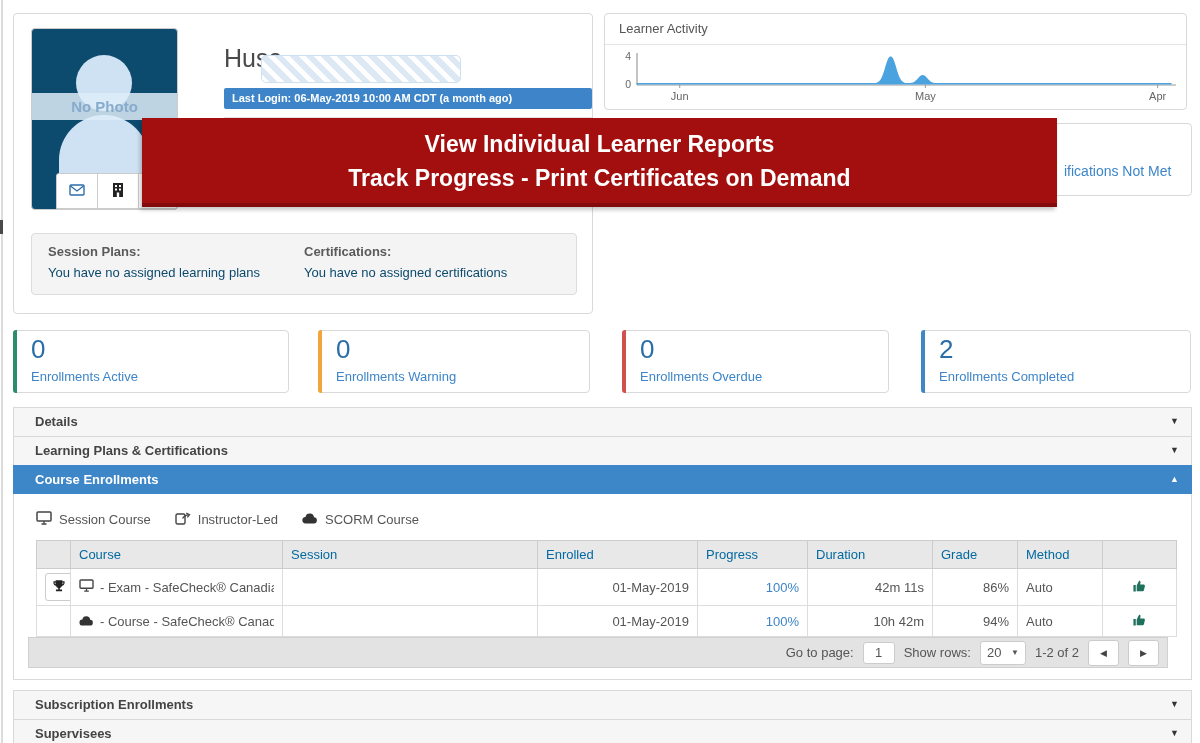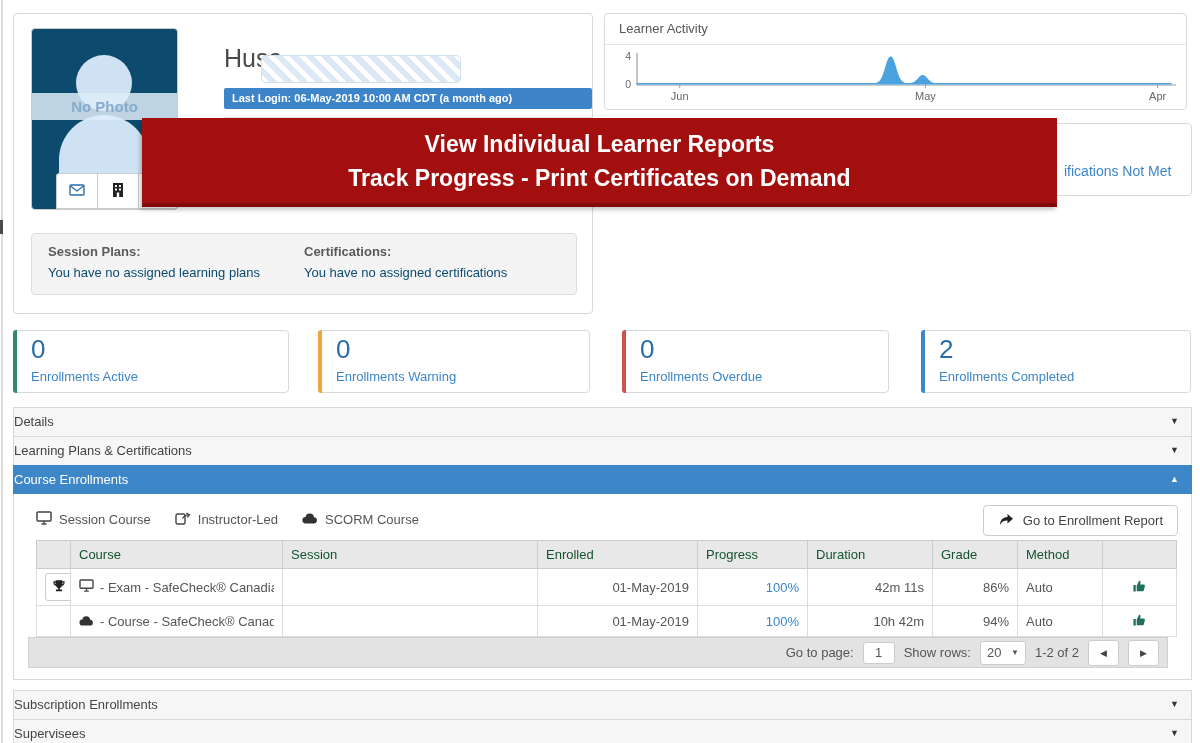--- a/index.html
+++ b/index.html
@@ -28,33 +28,33 @@
   .banner{position:absolute;left:142px;top:118px;width:915px;height:89px;box-sizing:border-box;
           border-bottom:4px solid #830a0a;box-shadow:-2px 3px 4px rgba(0,0,0,.22);
           color:#fff;text-align:center;font-weight:bold;font-size:23px;line-height:34px;padding-top:9px;z-index:5;}
   
   .stat-card{position:absolute;top:330px;height:63px;background:#fff;border:1px solid #d9d9d9;border-radius:4px;box-sizing:border-box;}
   .stripe{position:absolute;left:-1px;top:-1px;width:4px;height:63px;border-radius:3px 0 0 3px;}
   .stat-val{position:absolute;left:17px;top:3px;font-size:26px;color:#2a6da8;}
   .stat-lab{position:absolute;left:17px;top:38px;color:#3d85c8;font-size:13px;}
   
   .acc{position:absolute;left:13px;width:1179px;height:40px;box-sizing:border-box;background:#f6f6f6;border:1px solid #d9d9d9;
-       color:#444;line-height:27px;padding-left:0;cursor:pointer;}
+       color:#444;line-height:27px;padding-left:21px;cursor:pointer;font-weight:bold;}
   .acc .caret{position:absolute;right:12px;top:0;font-size:9px;color:#333;}
   .acc.active{background:#3d86c8;color:#fff;border-color:#3d86c8;}
   .acc.active .caret{color:#fff;}
   .panel{position:absolute;left:13px;top:494px;width:1179px;height:186px;box-sizing:border-box;background:#fff;
          border:1px solid #d9d9d9;border-top:none;}
   .legend{position:absolute;left:22px;top:16px;display:flex;gap:24px;align-items:center;color:#555;}
   .legend .li{display:flex;gap:7px;align-items:center;}
   .report-btn{position:absolute;right:13px;top:11px;height:31px;box-sizing:border-box;background:#fff;border:1px solid #ccc;border-radius:4px;
               display:flex;align-items:center;gap:9px;padding:0 14px;color:#444;cursor:pointer;}
   
   table.enr{position:absolute;left:22px;top:46px;width:1140px;border-collapse:collapse;table-layout:fixed;font-size:13px;color:#555;}
-  table.enr th{background:#e8e8e8;border:1px solid #ccc;font-weight:normal;text-align:left;padding:5px 8px;height:17px;color:#14532d;}
+  table.enr th{background:#e8e8e8;border:1px solid #ccc;font-weight:normal;text-align:left;padding:5px 8px;height:17px;color:#0369a1;}
   table.enr td{border:1px solid #ddd;padding:4px 8px;height:22px;background:#fff;}
   td.ar,th.ar{text-align:right;padding-right:10px;}
   .trophy-btn{width:26px;height:26px;border:1px solid #ccc;border-radius:3px;background:#fff;display:flex;align-items:center;justify-content:center;margin:0 auto;}
   .cname{display:flex;align-items:center;gap:6px;white-space:nowrap;overflow:hidden;}
   .pglink{color:#3d85c8;}
   .pagbar{position:absolute;left:14px;top:143px;width:1140px;height:31px;box-sizing:border-box;background:#e3e3e3;border:1px solid #d0d0d0;
           display:flex;align-items:center;justify-content:flex-end;gap:9px;padding-right:8px;color:#555;}
   .pg-input{width:32px;height:22px;border:1px solid #ccc;border-radius:3px;text-align:center;font-size:13px;color:#555;box-sizing:border-box;}
   .pg-select{width:46px;height:24px;border:1px solid #ccc;border-radius:3px;background:#fff;display:flex;align-items:center;justify-content:space-between;
              padding:0 6px;box-sizing:border-box;cursor:pointer;}
@@ -203,28 +203,20 @@
       <span class="li">
         <span>
           <svg width="16" height="12" viewBox="0 0 16 12">
               <path d="M3.8 11.5a3.3 3.3 0 0 1-.3-6.6A4.3 4.3 0 0 1 12 5.3a3.1 3.1 0 0 1-.4 6.2z" fill="#333"></path>
             </svg>
         </span>
         <span>SCORM Course</span>
       </span>
     </div>
 
-    <div class="report-btn">
-      <span>
-        <svg width="16" height="13" viewBox="0 0 16 13">
-            <path d="M9.5 1l5.5 4.7-5.5 4.7V7.6C5.8 7.6 3.4 9.1 2 12c0-4.6 2.4-7.6 7.5-8.1z" fill="#222"></path>
-          </svg>
-      </span>
-      <span>Go to Enrollment Report</span>
-    </div>
 
     <table class="enr">
       <colgroup>
         <col style="width:34px">
           <col style="width:212px">
           <col style="width:255px">
           <col style="width:160px">
         <col style="width:110px">
           <col style="width:125px">
           <col style="width:85px">

